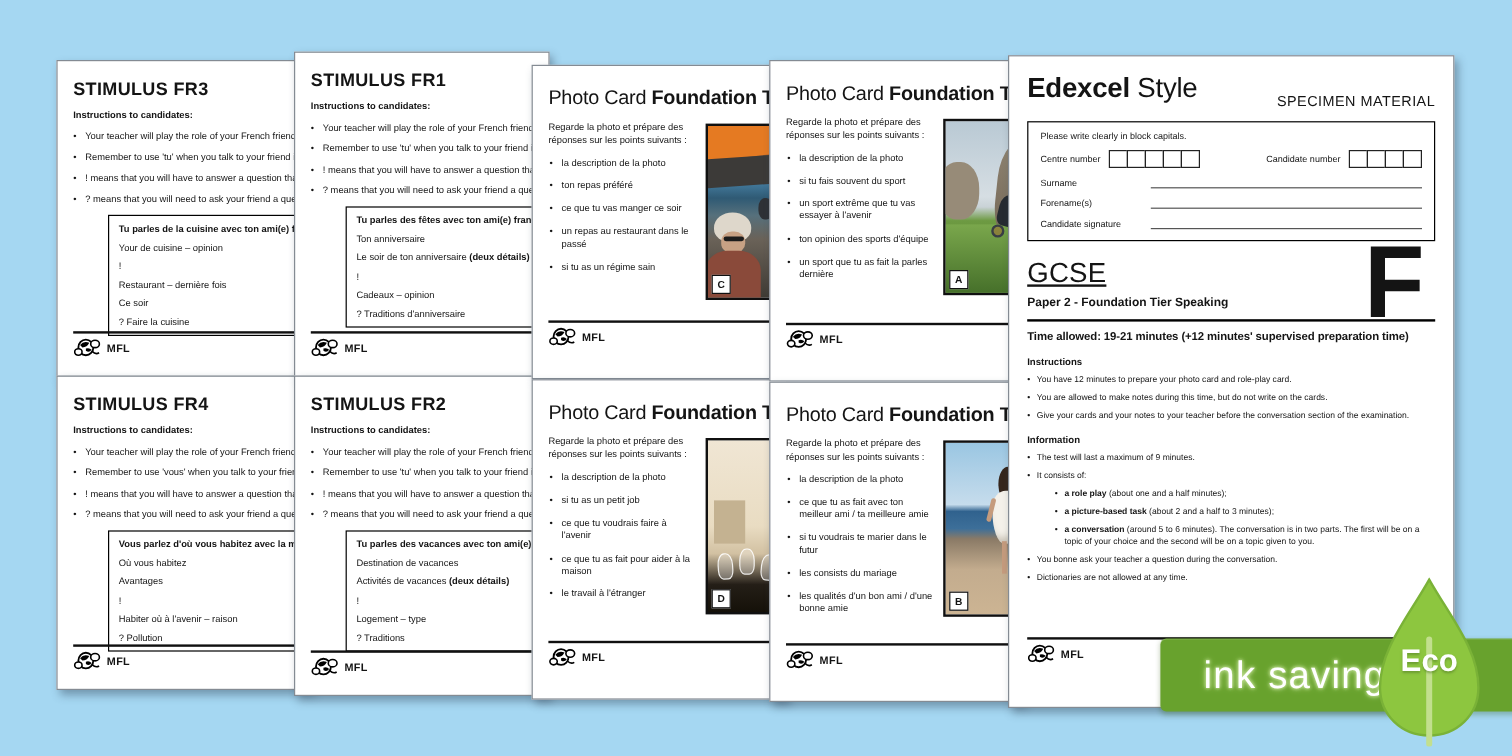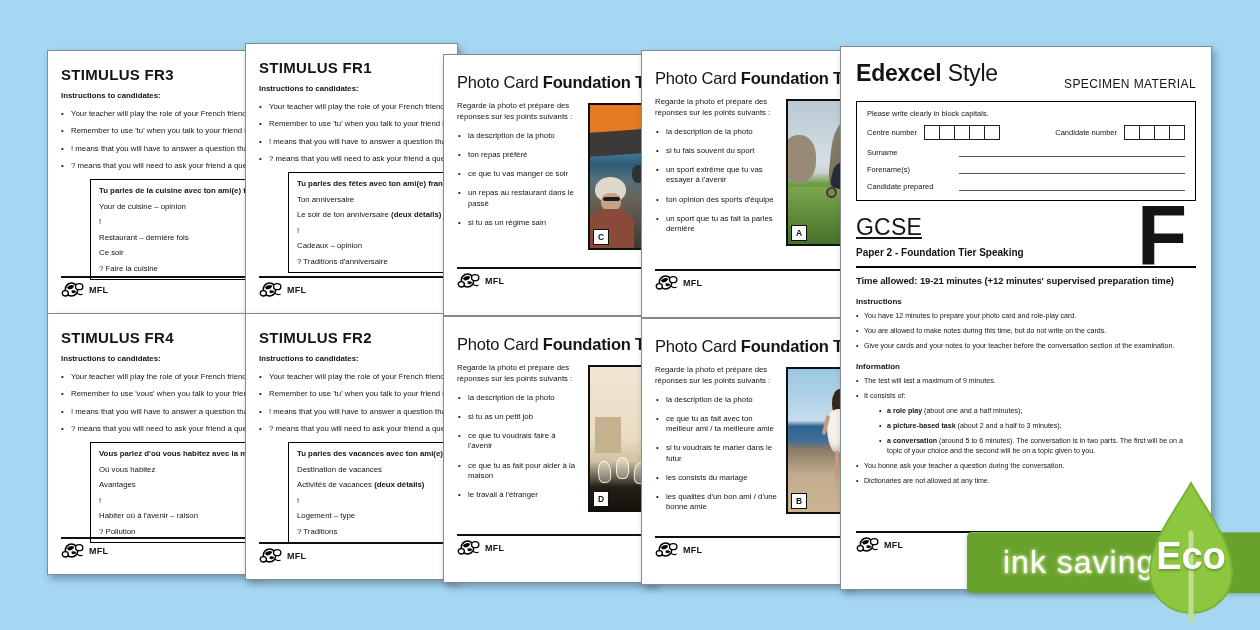--- a/index.html
+++ b/index.html
@@ -95,21 +95,21 @@
   .cov-list li::before{content:"•";position:absolute;left:0;}
   .cov-sub{margin-left:38px;}
 
   
   .banner{position:absolute;left:967px;top:532px;width:300px;height:61px;background:#68a22d;z-index:10;
           border-radius:5px 0 0 5px;box-shadow:inset 0 1px 0 rgba(255,255,255,.2),0 2px 4px rgba(50,90,20,.3);}
   .ink-t{display:block;line-height:61px;padding-left:36px;font-size:32px;color:#fff;letter-spacing:1px;
          text-shadow:0 0 3px #b9da8a,0 0 3px #b9da8a,0 0 5px #b9da8a;}
   .leaf{position:absolute;left:1142px;top:481px;width:98px;height:141px;z-index:11;}
   .leaf svg{position:absolute;left:0;top:0;width:98px;height:141px;}
-  .eco-t{position:absolute;top:54px;left:0;width:100%;text-align:center;font-size:38px;font-weight:bold;color:#fff;
+  .eco-t{position:absolute;top:54px;left:0;width:100%;text-align:center;font-size:26px;font-weight:bold;color:#fff;
          text-shadow:0 2px 2px rgba(80,120,40,.55);}
 </style>
 </head>
 <body>
 
 <svg width="0" height="0" style="position:absolute">
   <defs>
     <g id="mfl-glyph">
       <ellipse cx="11" cy="8.5" rx="6.5" ry="6.8" fill="#fff" stroke="#000" stroke-width="1.6"></ellipse>
       <path d="M6 6.5 Q9 2.5 14 4.5 Q12 8.5 8 8.5 Z" fill="#000"></path>
@@ -385,21 +385,21 @@
       </div>
       <div class="fieldrow">
         <span class="idlbl">Surname</span>
         <span class="ln"></span>
       </div>
       <div class="fieldrow">
         <span class="idlbl">Forename(s)</span>
         <span class="ln"></span>
       </div>
       <div class="fieldrow">
-        <span class="idlbl">Candidate prepared</span>
+        <span class="idlbl">Candidate signature</span>
         <span class="ln"></span>
       </div>
     </div>
 
     <div class="gcse">GCSE</div>
     <div class="paper">Paper 2 - Foundation Tier Speaking</div>
     <div class="bigF">F</div>
     <div class="cov-div"></div>
     <div class="time">Time allowed: 19-21 minutes (+12 minutes' supervised preparation time)</div>
 

